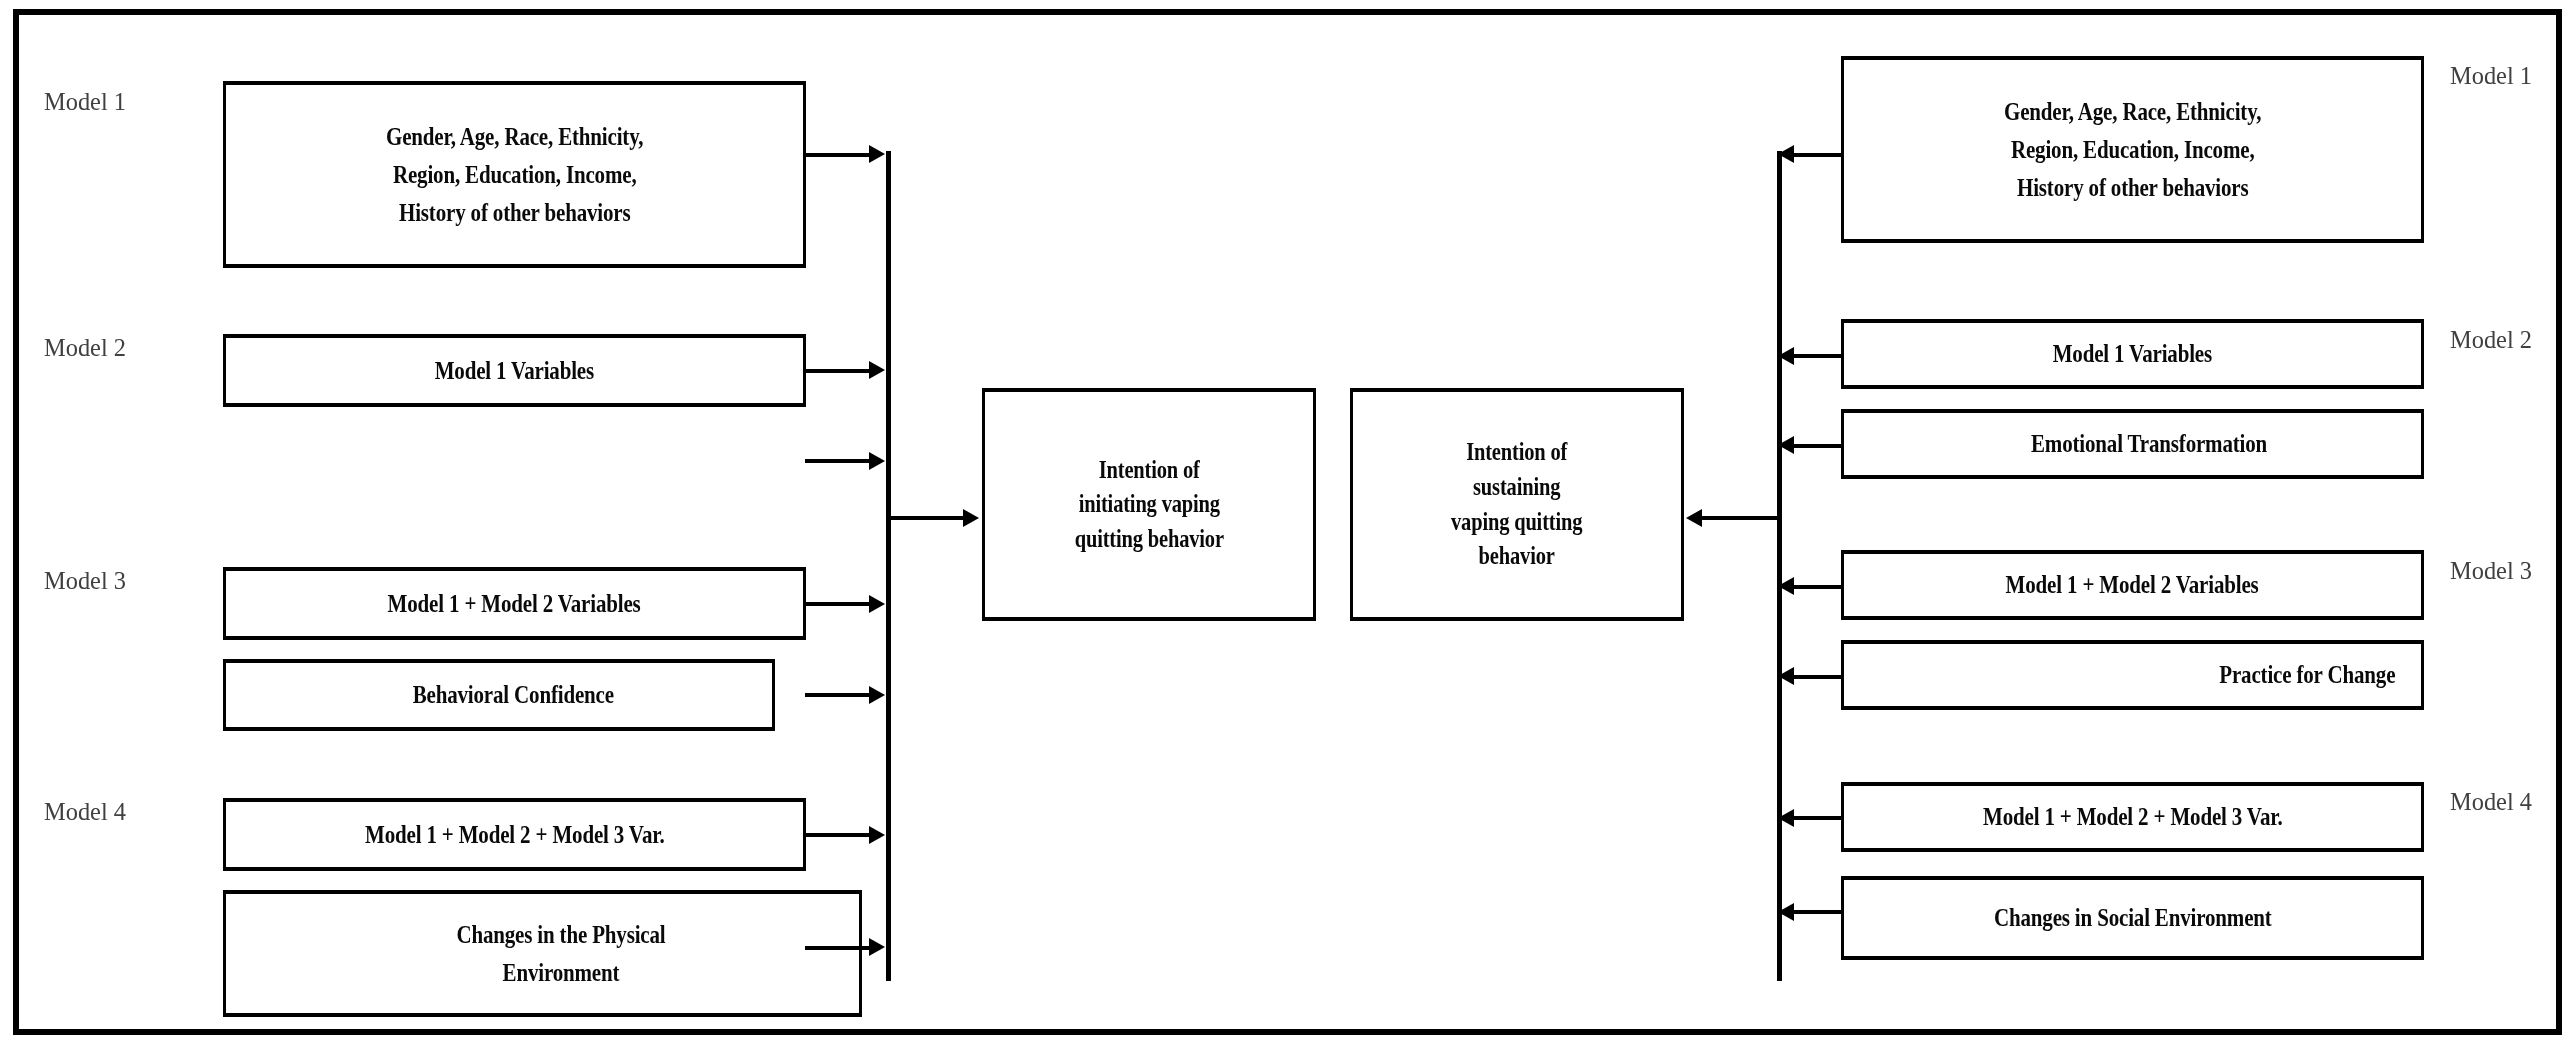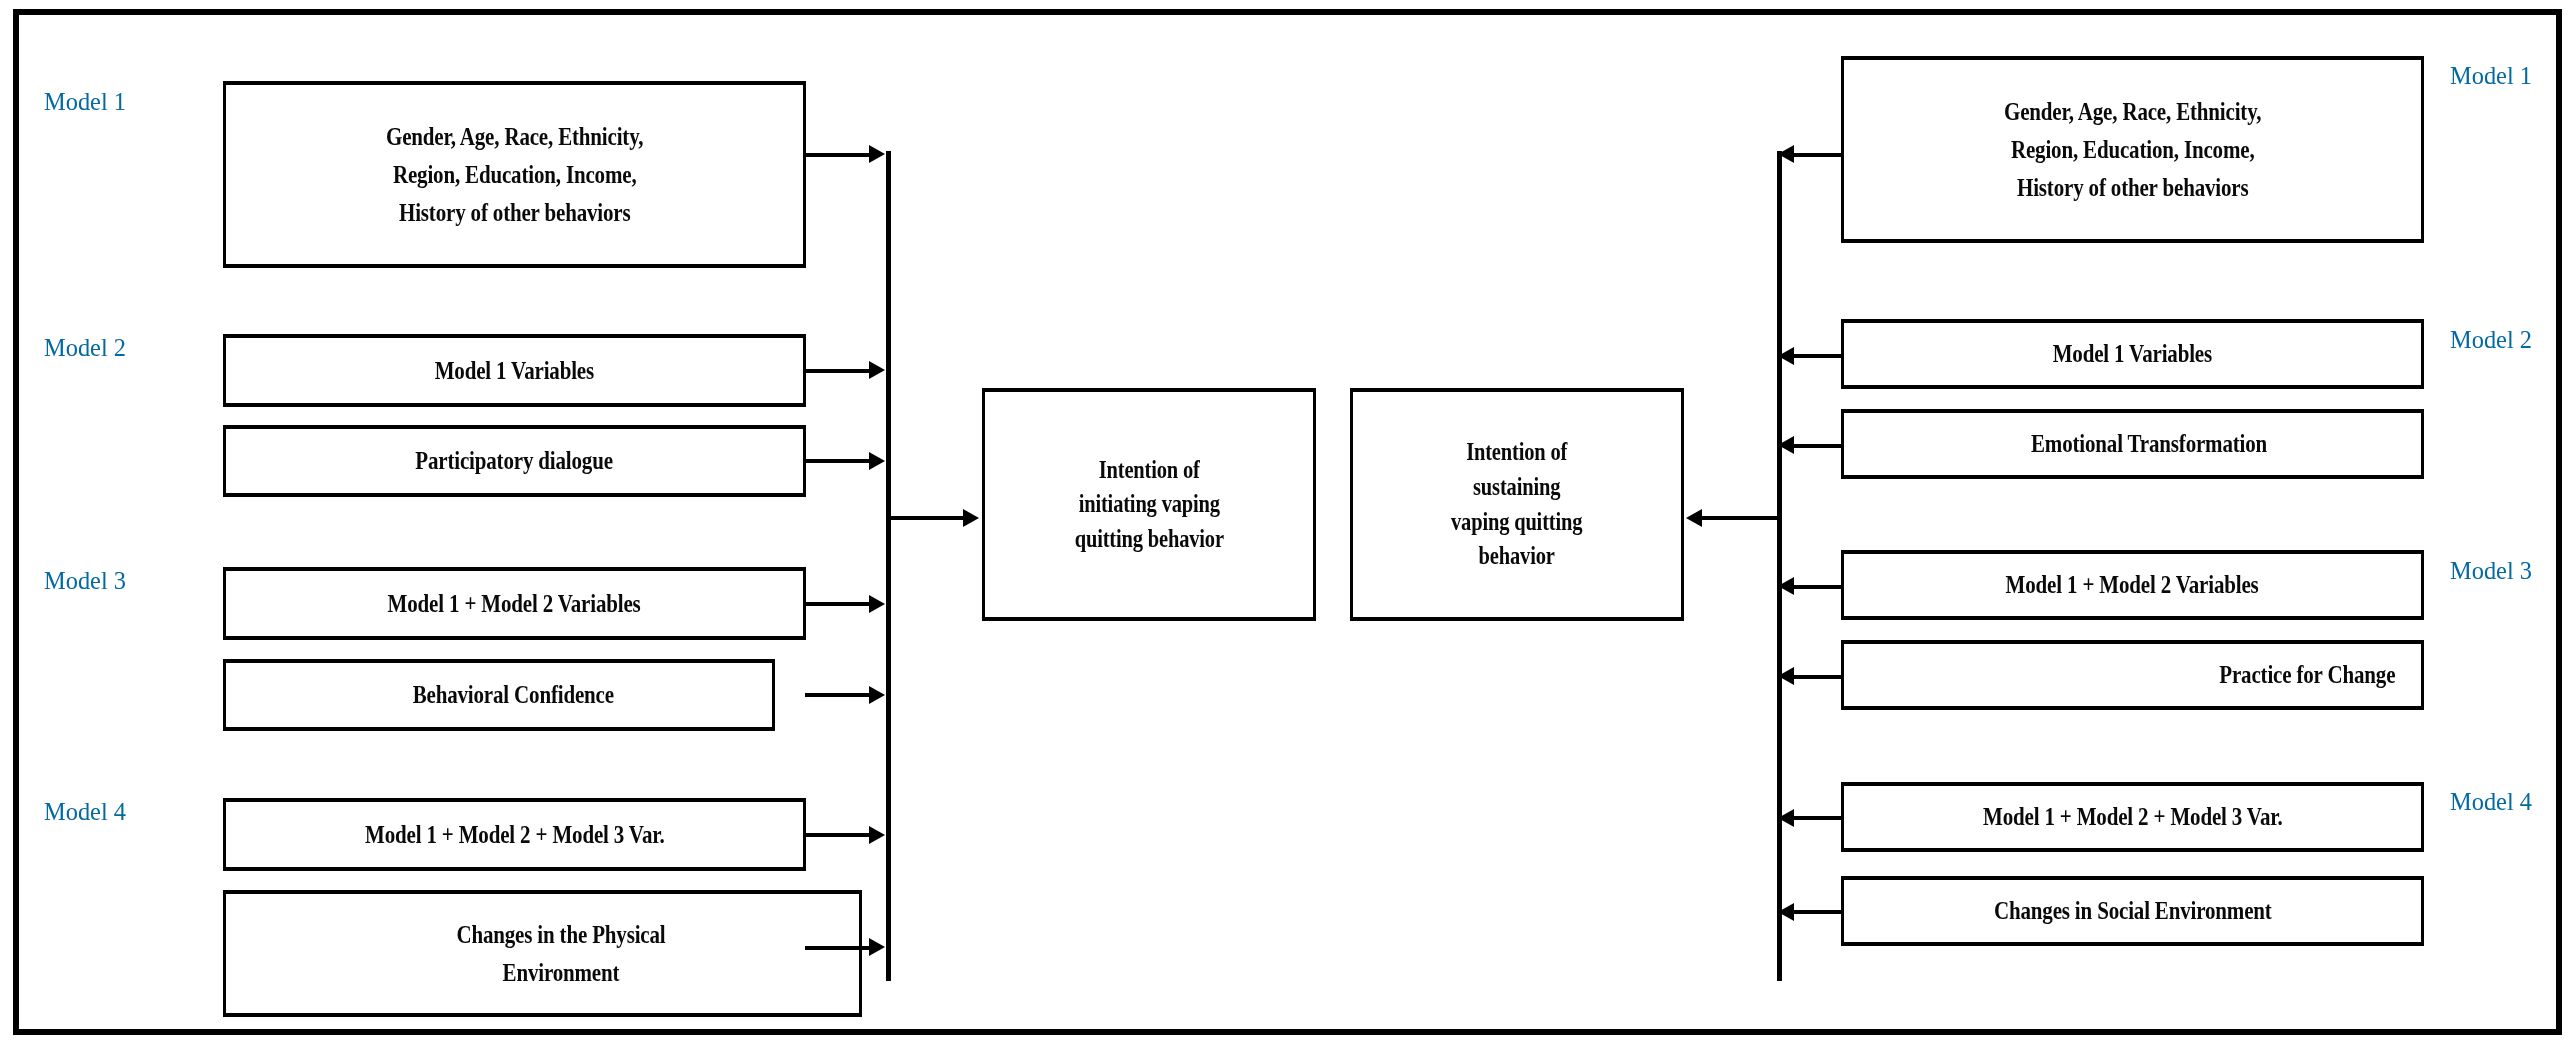--- a/index.html
+++ b/index.html
@@ -70,21 +70,21 @@
     font-size: 24.4px;
     line-height: 1.42;
   }
 
   
   .model-label {
     position: absolute;
     font-family: "Liberation Serif", "DejaVu Serif", serif;
     font-weight: normal;
     font-size: 24.4px;
-    color: #0369a1;
+    color: #404040;
     white-space: nowrap;
   }
 
   
   .h-line {
     position: absolute;
     height: 3.7px;
     background: #000000;
   }
   .v-line {
@@ -124,23 +124,20 @@
   <div class="node-box" style="left:223px; top:81px; width:583px; height:187px;">
     <span class="node-text">Gender, Age, Race, Ethnicity,
 Region, Education, Income,
 History of other behaviors</span>
   </div>
 
   <div class="node-box" style="left:223px; top:334px; width:583px; height:73px;">
     <span class="node-text">Model 1 Variables</span>
   </div>
 
-  <div class="node-box" style="left:223px; top:425px; width:583px; height:72px;">
-    <span class="node-text">Participatory dialogue</span>
-  </div>
 
   <div class="node-box" style="left:223px; top:567px; width:583px; height:73px;">
     <span class="node-text">Model 1 + Model 2 Variables</span>
   </div>
 
   <div class="node-box" style="left:223px; top:659px; width:552px; height:72px;padding-left:28px;">
     <span class="node-text">Behavioral Confidence</span>
   </div>
 
   <div class="node-box" style="left:223px; top:798px; width:583px; height:73px;">
@@ -236,21 +233,21 @@
   </div>
 
   <div class="node-box" style="left:1841px; top:640px; width:583px; height:70px;justify-content:flex-end;">
     <span class="node-text">Practice for Change</span>
   </div>
 
   <div class="node-box" style="left:1841px; top:782px; width:583px; height:70px;">
     <span class="node-text">Model 1 + Model 2 + Model 3 Var.</span>
   </div>
 
-  <div class="node-box" style="left:1841px; top:876px; width:583px; height:70px;">
+  <div class="node-box" style="left:1841px; top:876px; width:583px; height:84px;">
     <span class="node-text">Changes in Social Environment</span>
   </div>
 
   <div class="model-label" style="left:2450px; top:62px;">Model 1</div>
   <div class="model-label" style="left:2450px; top:326px;">Model 2</div>
   <div class="model-label" style="left:2450px; top:557px;">Model 3</div>
   <div class="model-label" style="left:2450px; top:788px;">Model 4</div>
 
 </div>
 

